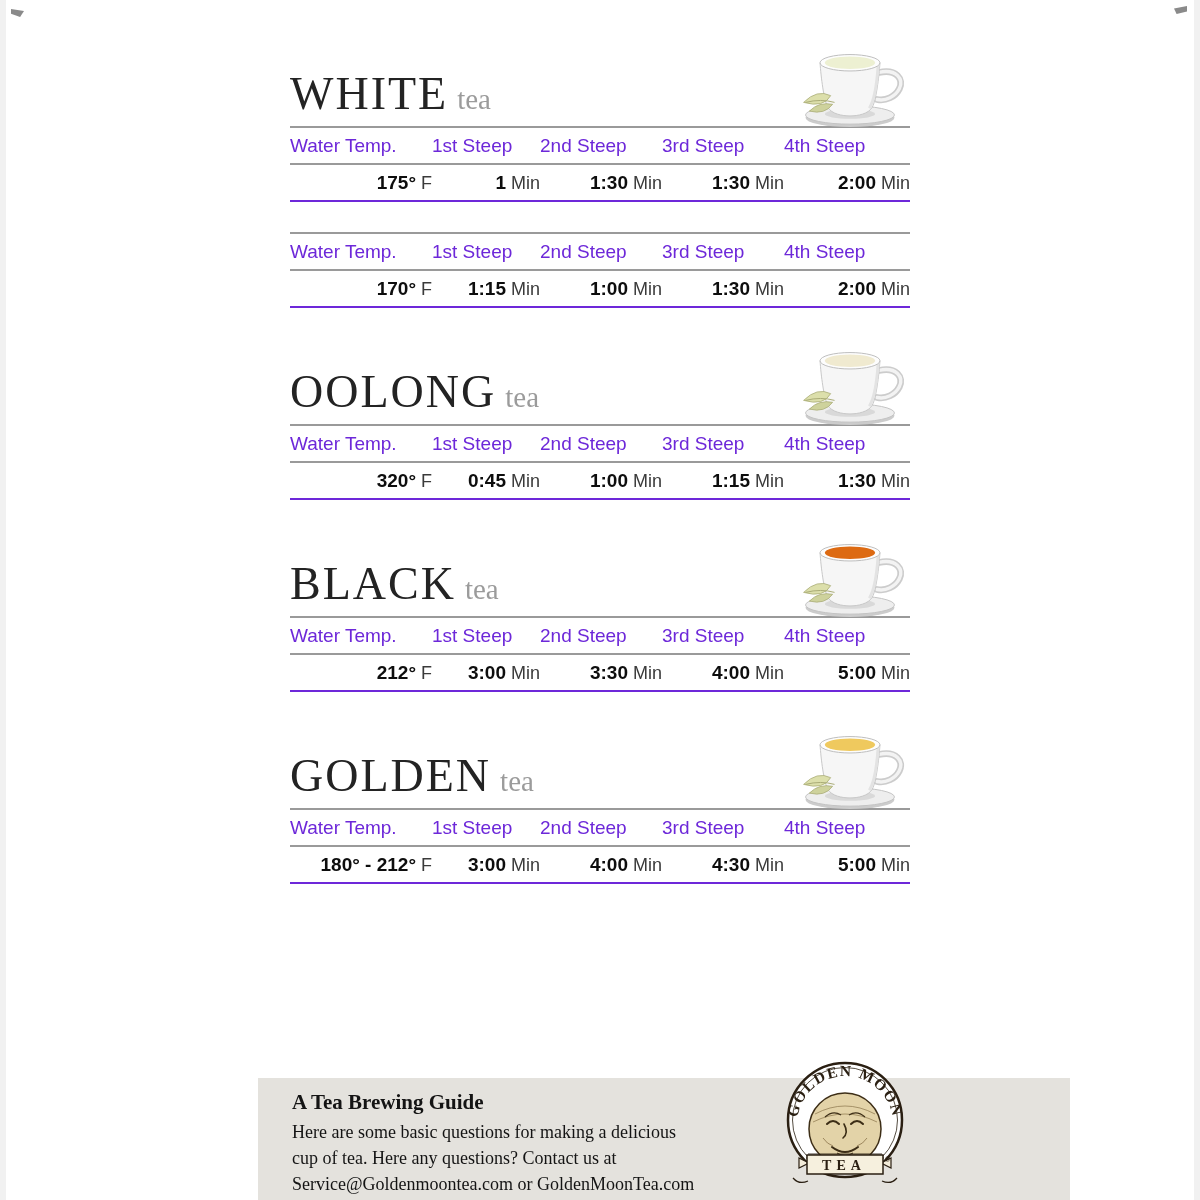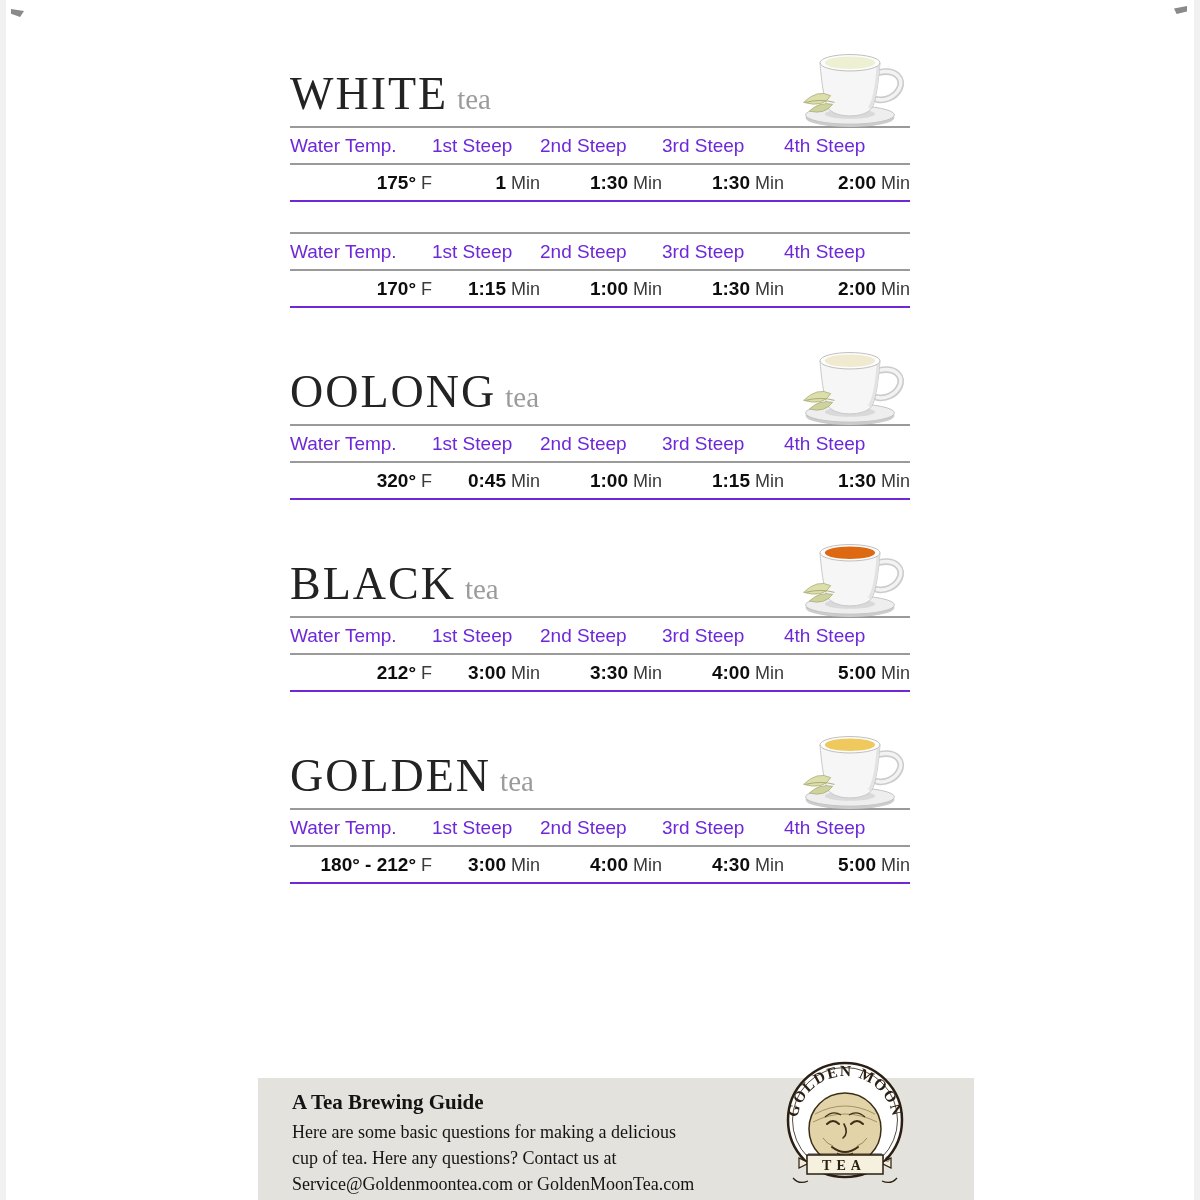--- a/index.html
+++ b/index.html
@@ -35,21 +35,21 @@
     border-top:2px solid #9a9a9a; border-bottom:2px solid #9a9a9a;
   }
   .steep-table td {
     text-align:right; height:37px; vertical-align:middle;
     border-bottom:2px solid #6d28d9;
   }
   .val  { font-weight:bold; font-size:19px; color:#0d0d0d; }
   .unit { font-size:18px; color:#3a3a3a; margin-left:5px; }
 
   .footer-bar {
-    position:absolute; left:258px; top:1078px; width:716px; height:122px;
+    position:absolute; left:258px; top:1078px; width:812px; height:122px;
     background:#e4e2dd;
   }
   .footer-text { padding:12px 0 0 34px; font-family:"Liberation Serif", serif; color:#141414; }
   .footer-title { font-size:21px; font-weight:bold; margin-bottom:4px; }
   .footer-line  { font-size:18px; line-height:26px; }
 
   .logo { position:absolute; left:775px; top:1052px; width:140px; height:140px; }
 
   #symbol-defs { position:absolute; width:0; height:0; overflow:hidden; }
 </style>

